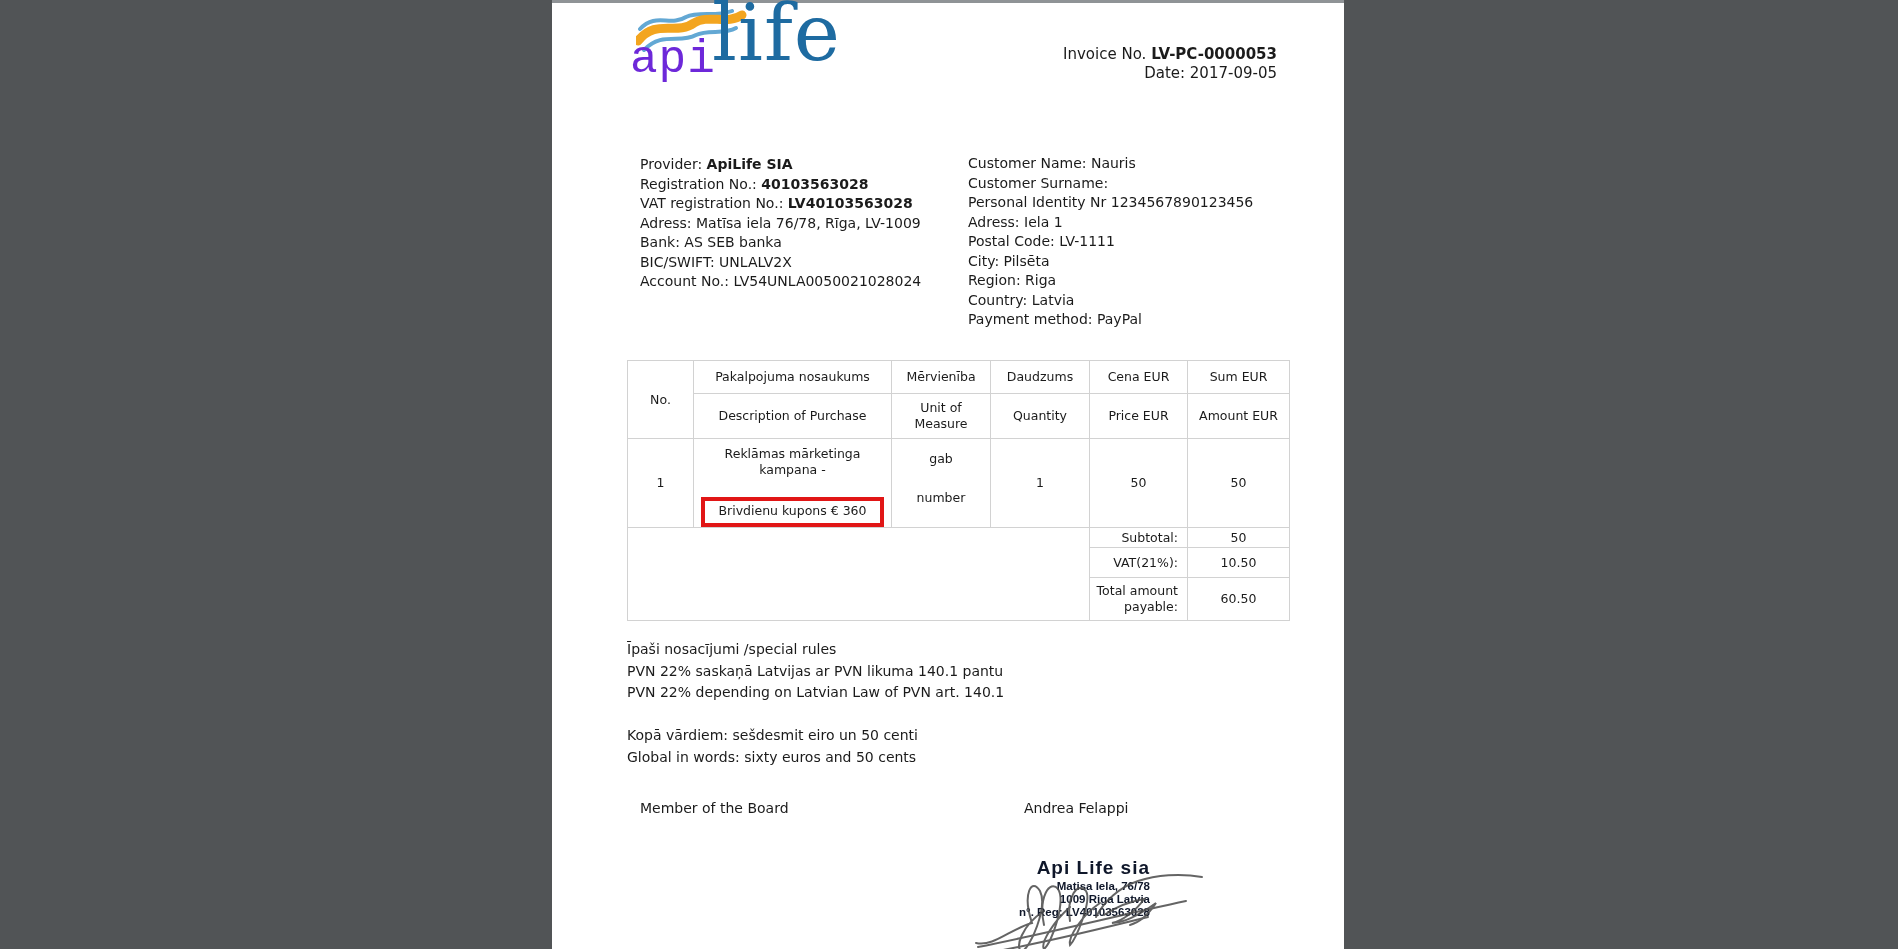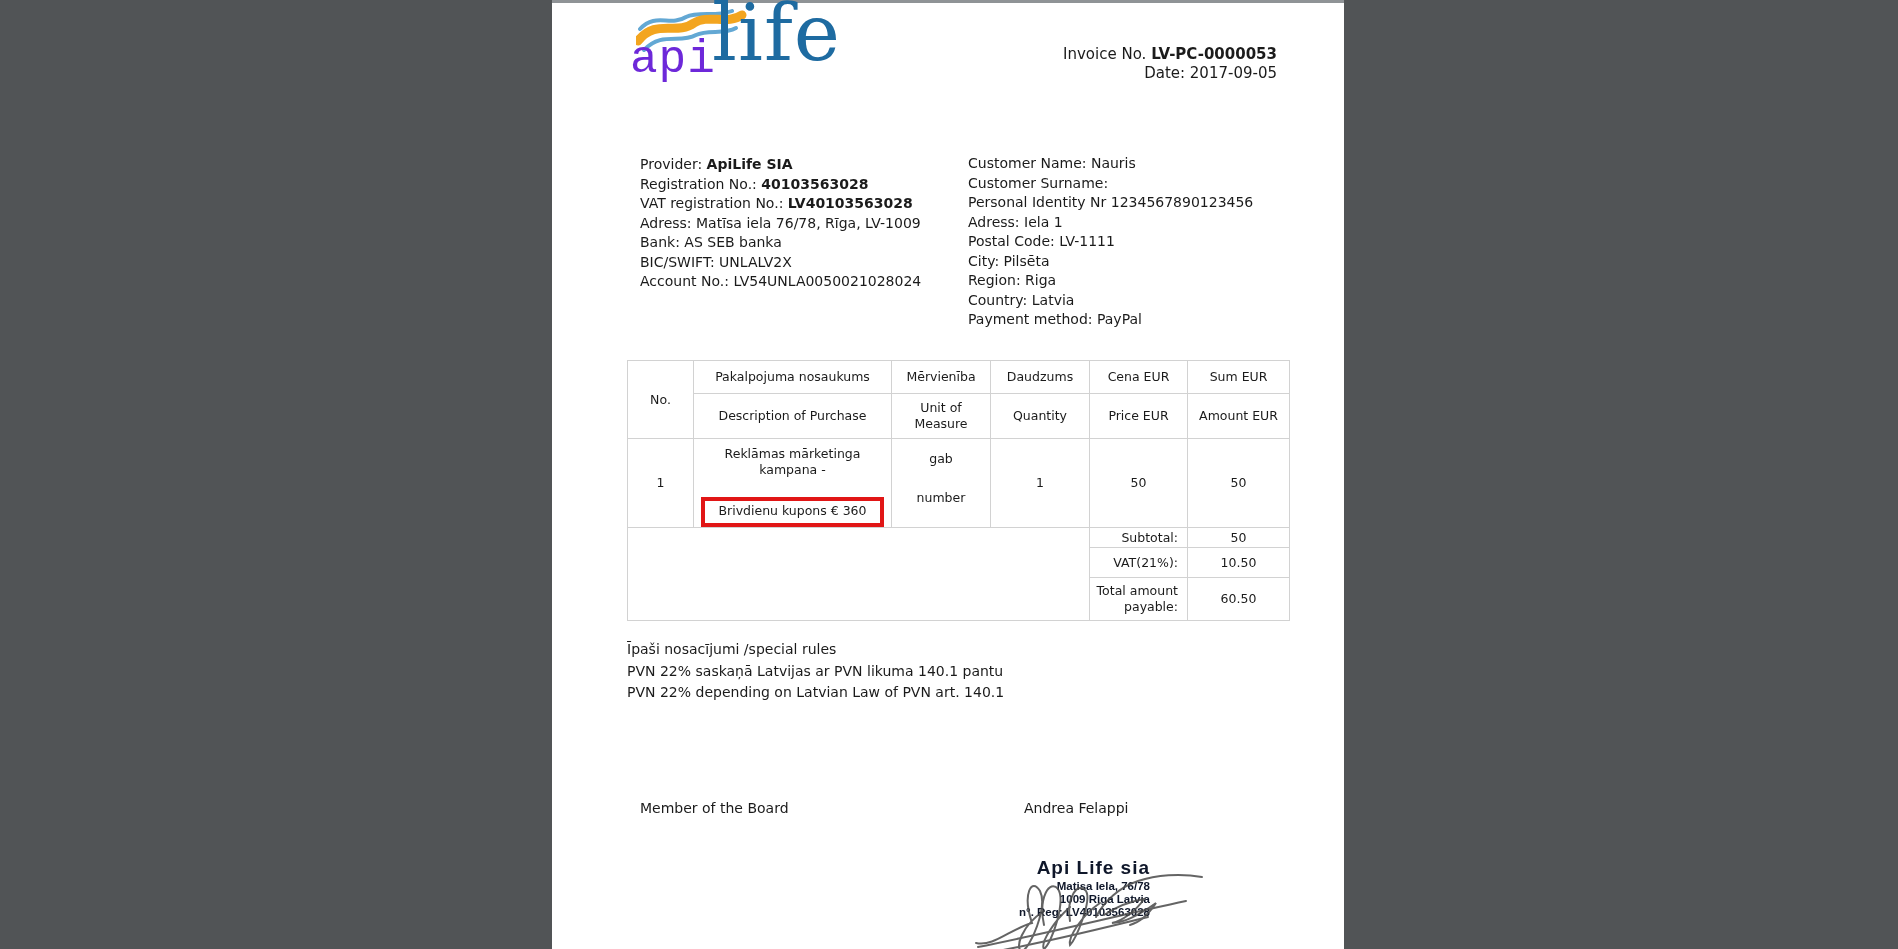--- a/index.html
+++ b/index.html
@@ -186,20 +186,24 @@
     </tbody>
       </table>
   </div>
 
   <div class="special-rules">
     <div>Īpaši nosacījumi /special rules</div>
     <div>PVN 22% saskaņā Latvijas ar PVN likuma 140.1 pantu</div>
     <div>PVN 22% depending on Latvian Law of PVN art. 140.1</div>
   </div>
 
+  <div class="words">
+    <div>Kopā vārdiem: sešdesmit eiro un 50 centi</div>
+    <div>Global in words: sixty euros and 50 cents</div>
+  </div>
 
   <div class="board-title">Member of the Board</div>
   <div class="board-signatory">Andrea Felappi</div>
 
   <div class="stamp">
     <div class="stamp-line1">Api Life sia</div>
     <div class="stamp-line2">Matisa Iela, 76/78</div>
     <div class="stamp-line3">1009 Riga Latvia</div>
     <div class="stamp-line4">n°. Reg: LV40103563028</div>
   </div>

